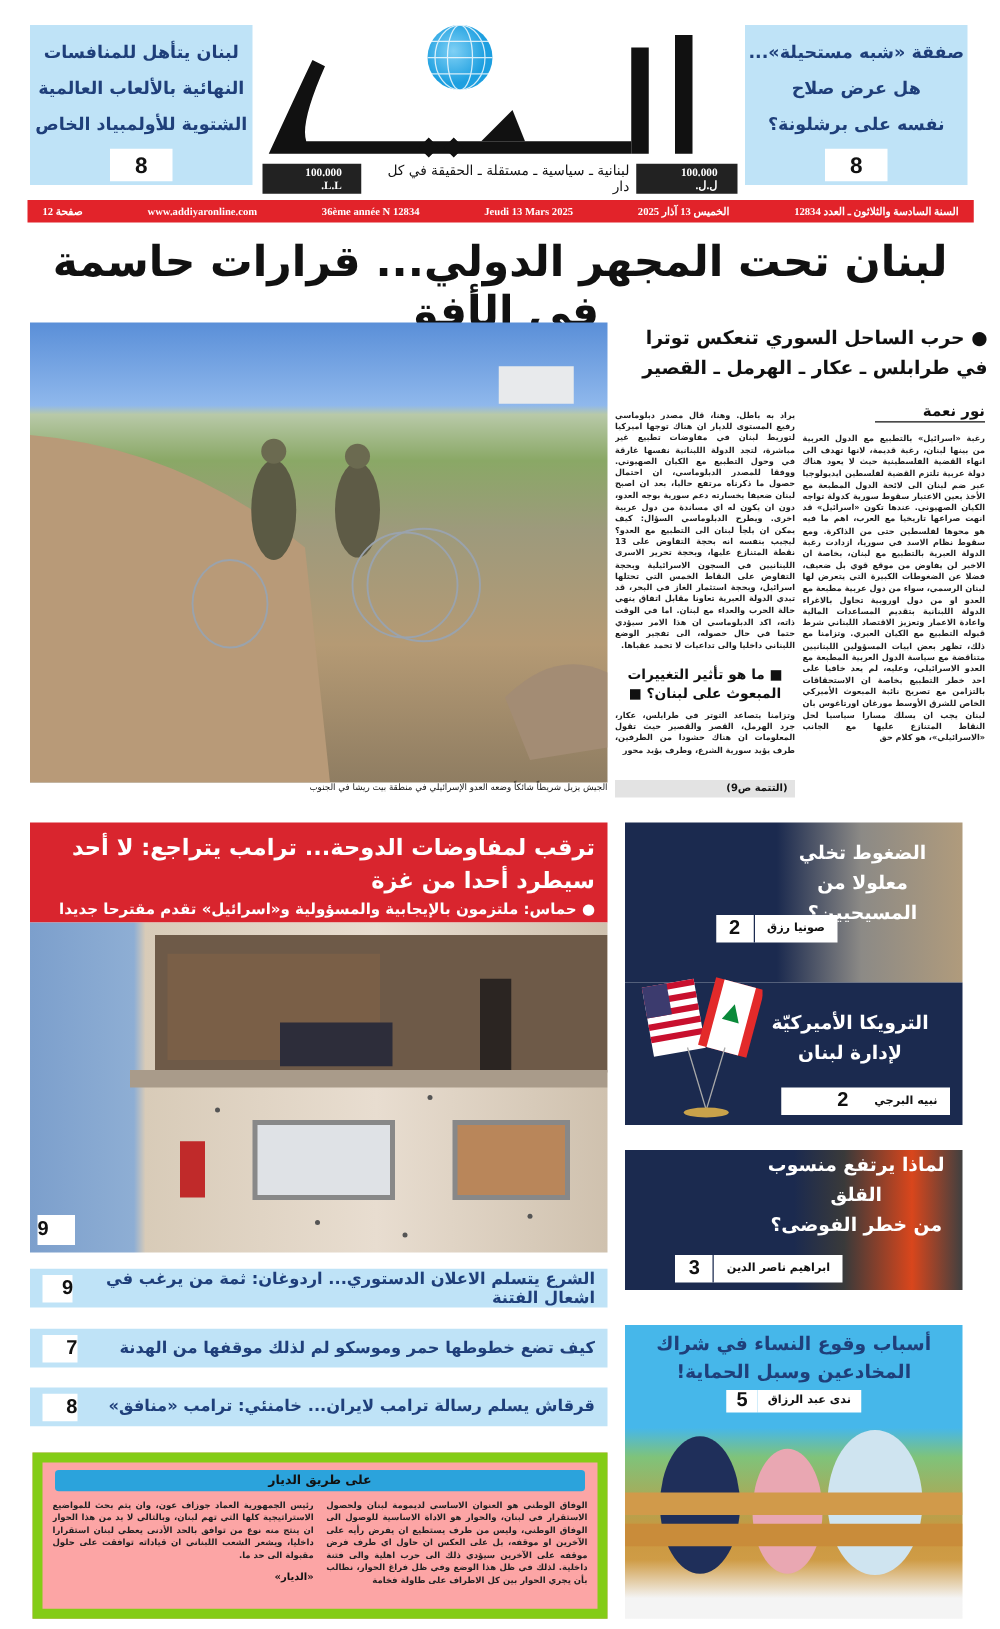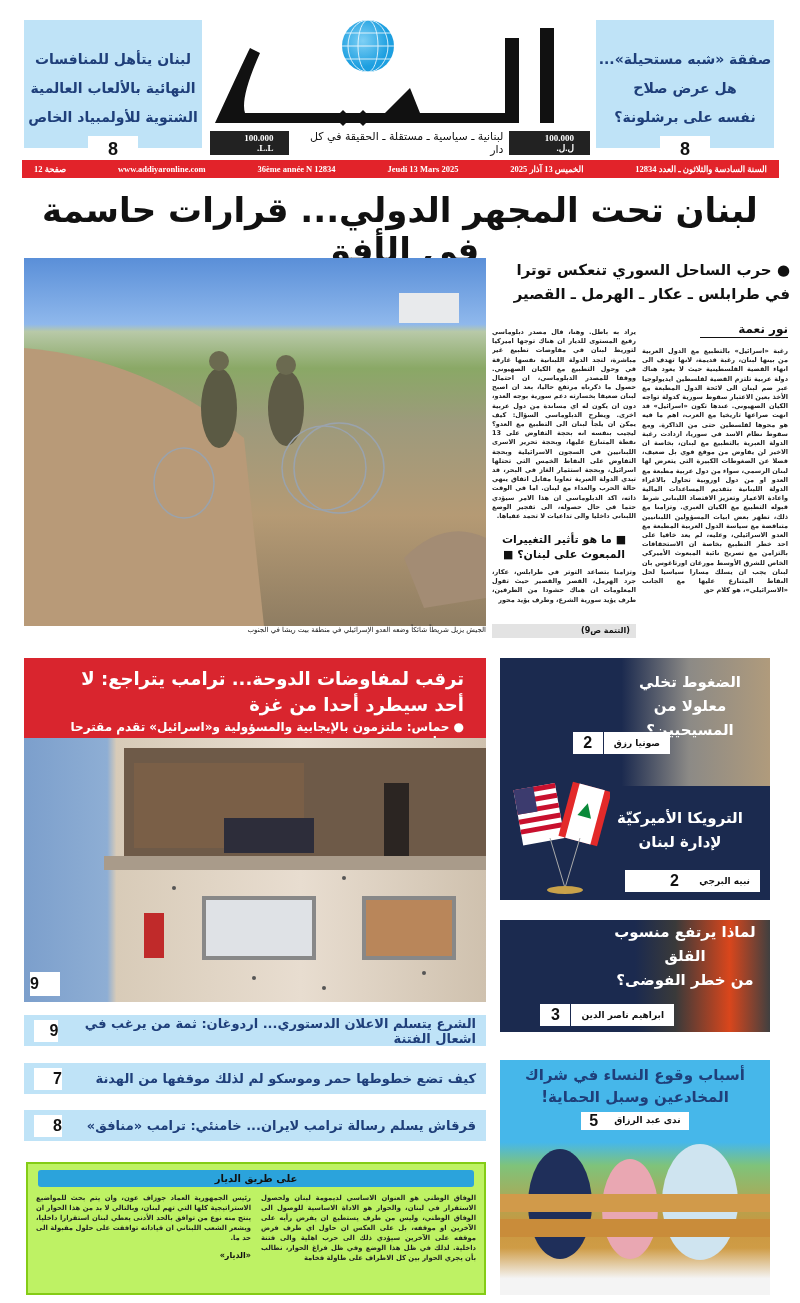--- a/index.html
+++ b/index.html
@@ -1,43 +1,43 @@
 <!DOCTYPE html>
 <html><head>
 <meta charset="utf-8">
 <style>
 *{box-sizing:border-box;margin:0;padding:0}
 body{width:800px;height:1303px;background:#fff;font-family:"DejaVu Sans",sans-serif;position:relative;overflow:hidden;color:#111}
 .abs{position:absolute}
 .teaser{background:#bfe3f7;color:#1f3f7a;font-weight:bold;text-align:center;direction:rtl}
-.teaser .t{font-size:14px;line-height:29px;padding-top:25px}
+.teaser .t{font-size:14px;line-height:29px;padding-top:8px}
 .pg{display:inline-block;background:#fff;color:#111;font-size:18px;font-weight:bold;width:50px;height:26px;line-height:26px;margin-top:4px;font-family:"Liberation Sans",sans-serif}
 .logo{left:205px;top:18px;width:395px;height:112px}
 .tag{left:210px;top:133px;width:380px;height:20px;direction:rtl;display:flex;align-items:center;gap:6px;font-size:11px}
 .price{background:#222;color:#fff;font-size:9px;padding:2px 16px;font-weight:bold;font-family:"Liberation Serif",serif}
 .redbar{left:22px;top:160px;width:757px;height:18px;background:#e2232a;color:#fff;font-size:8.5px;font-weight:bold;display:flex;justify-content:space-between;align-items:center;padding:0 12px;font-family:"Liberation Serif",serif}
 .headline{left:20px;top:190px;width:760px;text-align:center;direction:rtl;font-size:34px;font-weight:bold;font-family:"DejaVu Sans",sans-serif;letter-spacing:-0.5px}
 .photo1{left:24px;top:258px;width:462px;height:368px;background:linear-gradient(180deg,#5a8fd8 0%,#8fb8ec 18%,#b8c9a8 20%,#8aa866 30%,#9d9a7c 45%,#b59a74 70%,#8f7d62 100%)}
 .cap{left:24px;top:626px;width:462px;font-size:7px;direction:rtl;text-align:right}
 .sub{left:490px;top:258px;width:300px;direction:rtl;font-size:15px;font-weight:bold;line-height:24px;text-align:right}
 .col{direction:rtl;text-align:justify;font-size:6.5px;line-height:9.2px;font-weight:bold;color:#222;overflow:hidden}
-.redbox{left:24px;top:658px;width:462px;height:80px;background:#d9252e;color:#fff;direction:rtl;text-align:right;padding:8px 22px}
+.redbox{left:24px;top:658px;width:462px;height:80px;background:#d9252e;color:#fff;direction:rtl;text-align:right;padding:8px 10px}
 .redbox .h{font-size:18px;font-weight:bold;line-height:26px}
 .redbox .s{font-size:12px;font-weight:bold;margin-top:2px}
 .photo2{left:24px;top:738px;width:462px;height:264px;background:linear-gradient(90deg,#7c9fcc 0%,#8eaed4 18%,#d8cbb8 20%,#e8ddd0 60%,#cfc1ae 100%)}
 .blue-row{left:24px;width:462px;height:31px;background:#bfe3f7;color:#1f3f7a;font-weight:bold;font-size:13px;direction:rtl;display:flex;align-items:center;padding:0 10px;justify-content:space-between}
 .blue-row .pg{width:28px;height:22px;line-height:22px;font-size:16px;margin:0}
 .navy{left:500px;width:270px;background:#1b2a4f;color:#fff;direction:rtl}
 .navy .t{font-size:15px;font-weight:bold;text-align:center;line-height:24px}
 .navy .byline{display:flex;direction:rtl;background:#fff;color:#111;height:22px;align-items:center;position:absolute}
 .navy .byline .nm{font-size:9px;font-weight:bold;padding:0 10px;border-left:1px solid #1b2a4f;height:100%;display:flex;align-items:center}
 .navy .byline .n{font-size:16px;font-weight:bold;width:30px;text-align:center;font-family:"Liberation Sans",sans-serif}
 .women{left:500px;top:1060px;width:270px;height:235px;background:linear-gradient(180deg,#46b7ea 0%,#46b7ea 35%,#7fc37a 45%,#c9973f 70%,#cf9c46 80%,#f4f4f4 93%)}
 .women .t{color:#1f3f7a;font-size:15px;font-weight:bold;direction:rtl;text-align:center;line-height:22px;padding-top:4px}
-.editorial{left:26px;top:1162px;width:460px;height:133px;border:2px solid #84cc16;background:#bef264}
+.editorial{left:26px;top:1162px;width:460px;height:133px;border:8px solid #84cc16;background:#fca5a5}
 .editorial .hd{margin:6px 10px;background:#2ba3dc;border-radius:3px;text-align:center;font-size:10px;font-weight:bold;height:17px;line-height:17px;direction:rtl}
 </style>
 </head>
 <body>
 
 <div class="abs teaser" style="left:24px;top:20px;width:178px;height:128px">
  <div class="t">
   <div>لبنان يتأهل للمنافسات</div>
   <div>النهائية بالألعاب العالمية</div>
   <div>الشتوية للأولمبياد الخاص</div>

